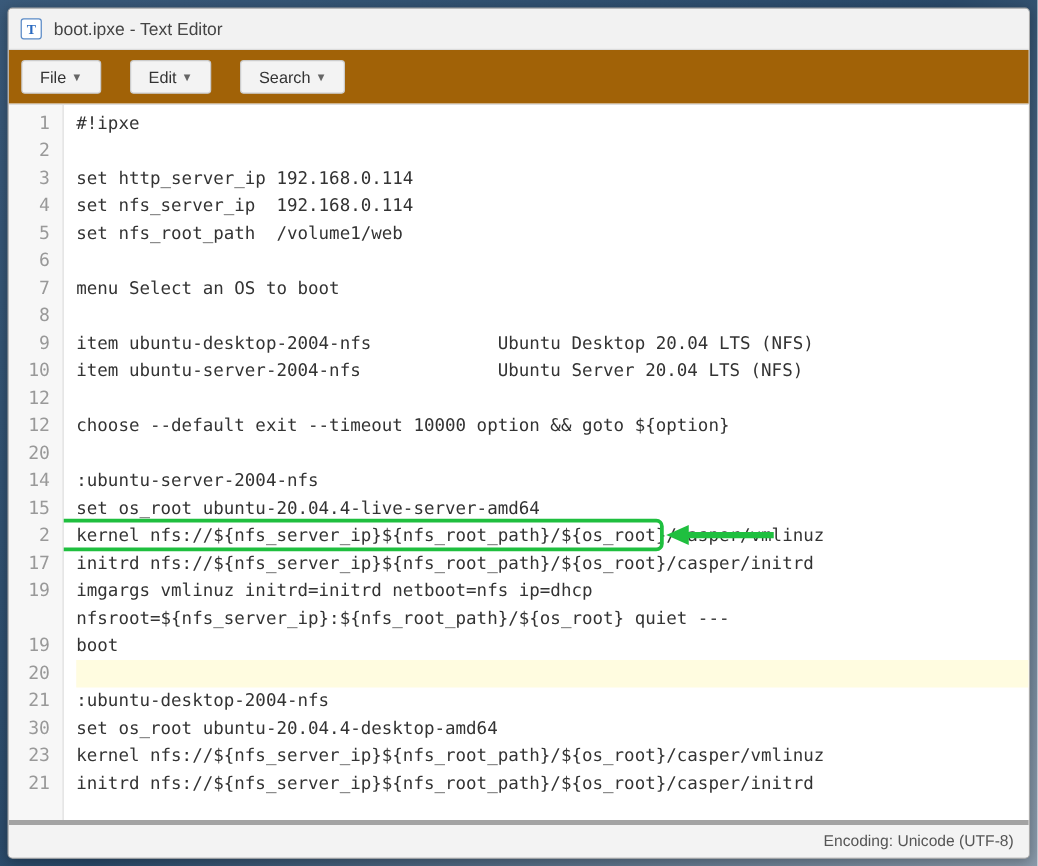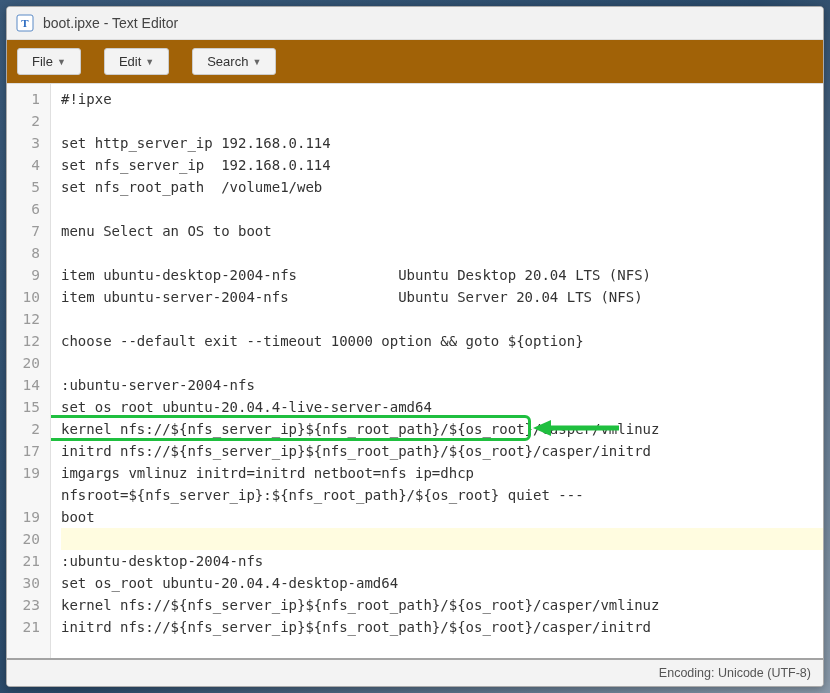--- a/index.html
+++ b/index.html
@@ -122,21 +122,21 @@
     }
     .green-arrow {
       position: absolute;
       left: 470px;
       top: 0px;
       width: 90px;
       height: 20px;
     }
     .statusbar {
       background: #f3f3f3;
-      border-top: 2px solid #a3a3a3;
+      border-top: 4px solid #a3a3a3;
       text-align: right;
       font-size: 12.5px;
       color: #555;
       padding: 6px 12px;
     }
   </style>
 </head>
 <body>
 
 <div class="window">

